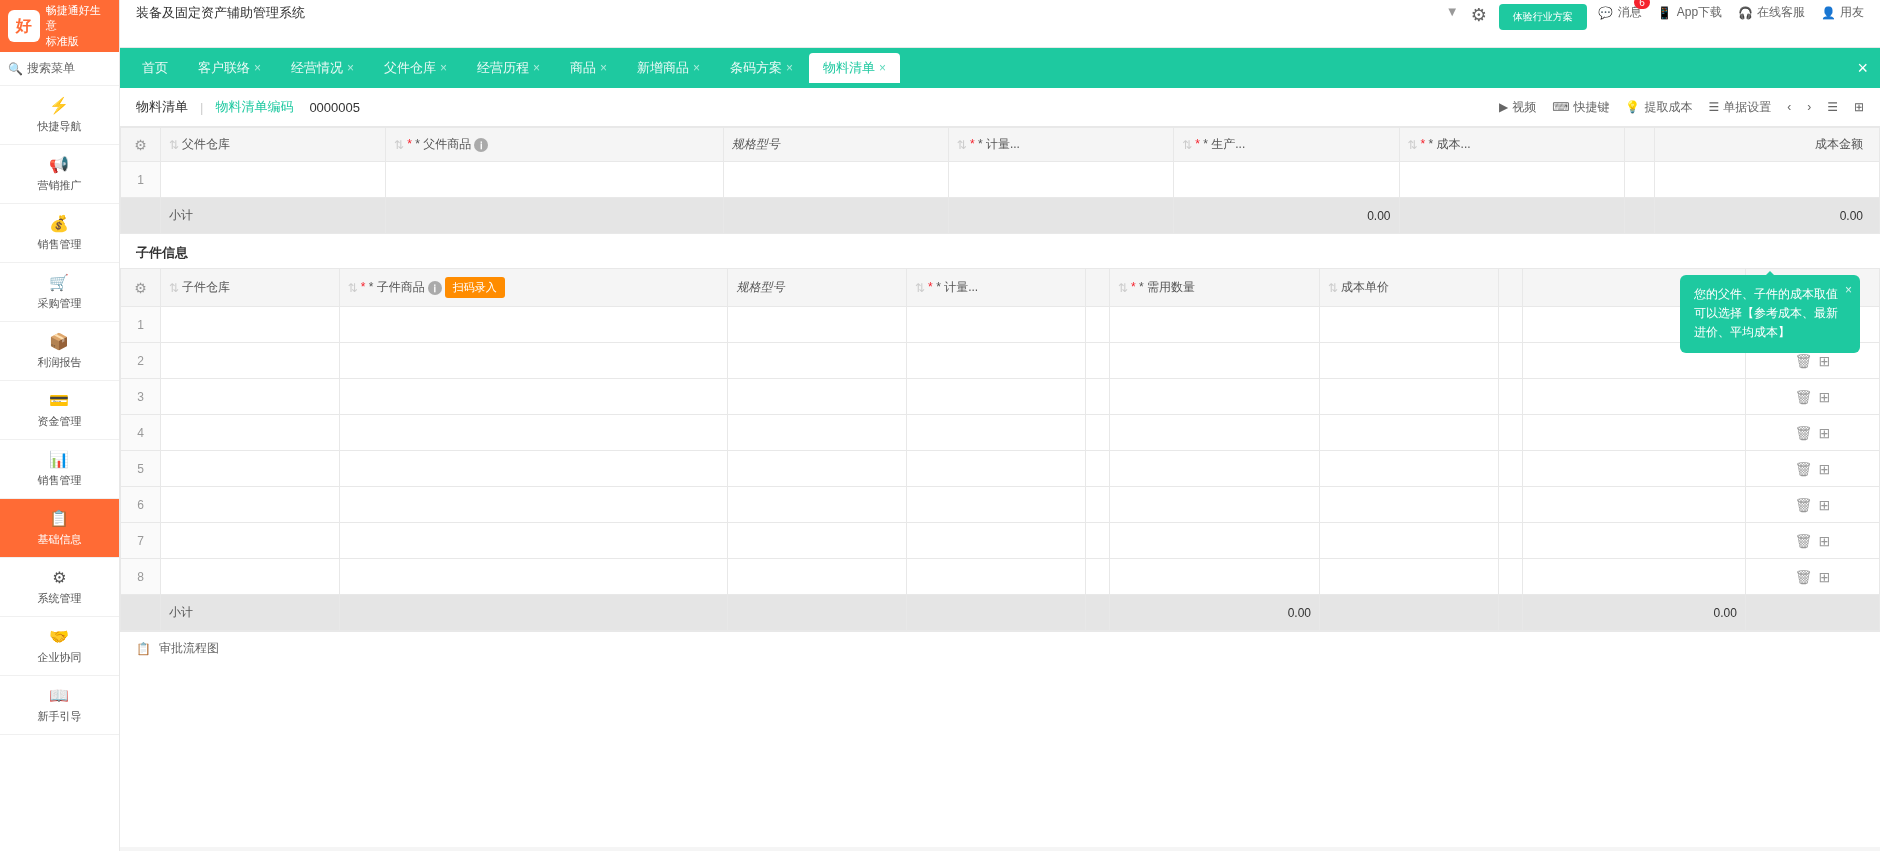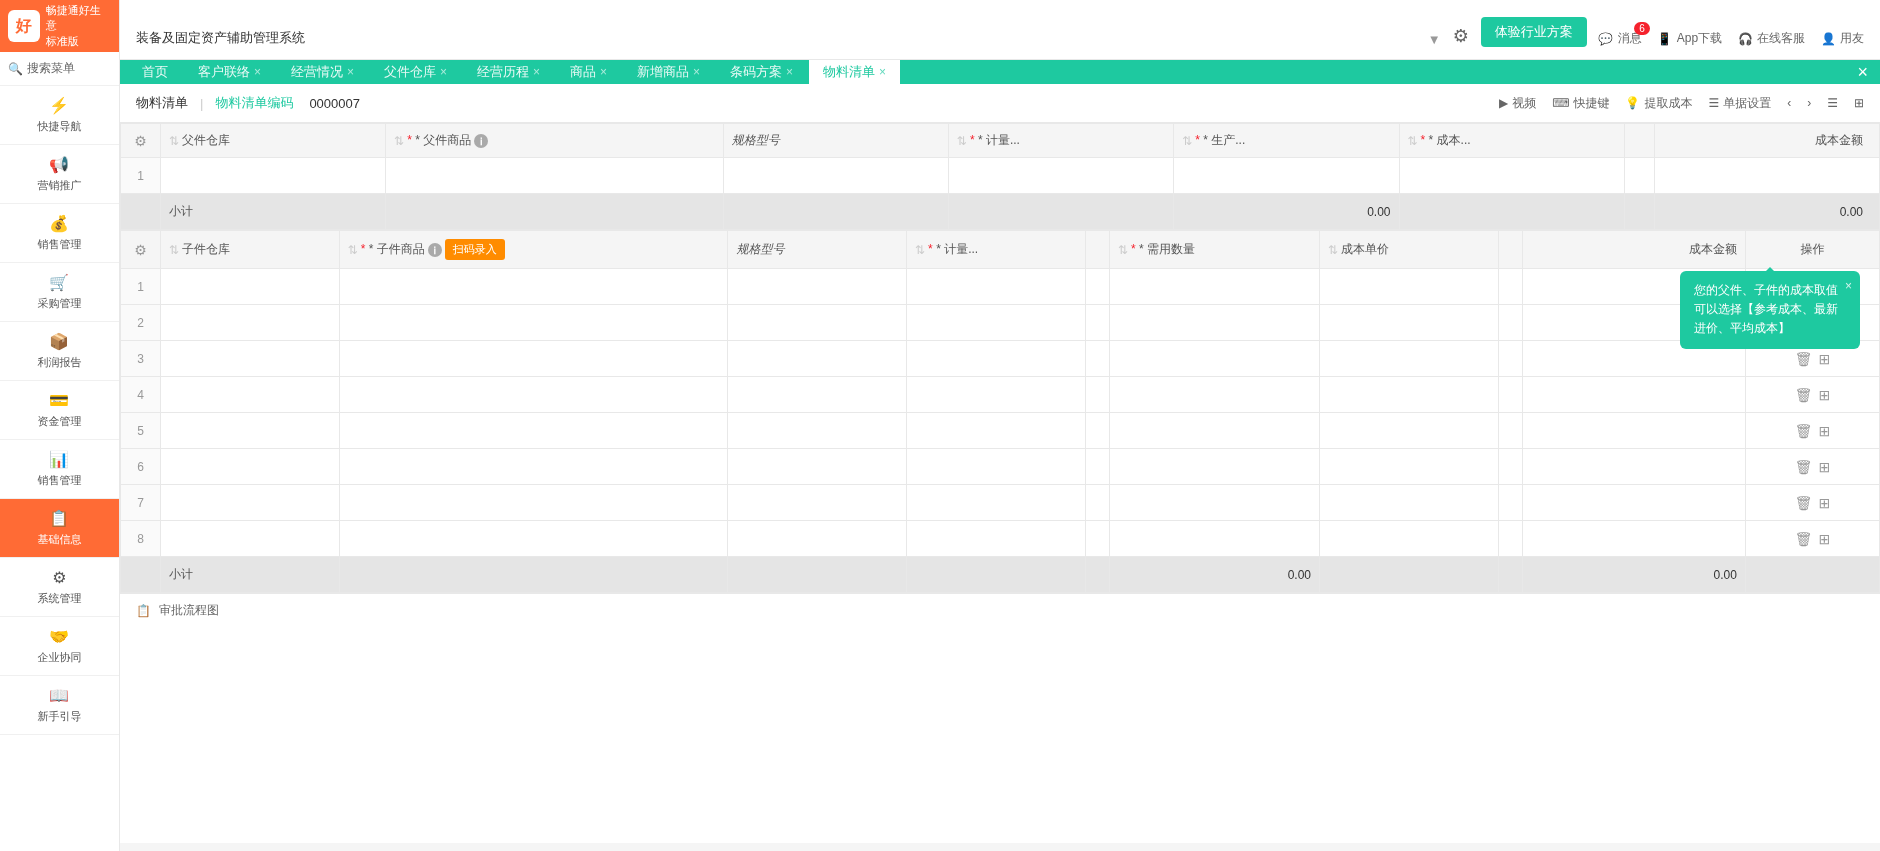--- a/index.html
+++ b/index.html
@@ -65,40 +65,40 @@
     .main-wrapper {
       flex: 1;
       display: flex;
       flex-direction: column;
       overflow: hidden;
     }
 
     
     .top-header {
       background: #fff;
-      height: 60px;
-      display: flex;
-      align-items: flex-end;
-      padding: 12px 16px;
+      height: 48px;
+      display: flex;
+      align-items: flex-start;
+      padding: 4px 16px;
       border-bottom: 1px solid #e8e8e8;
       gap: 12px;
     }
     .system-title {
       font-size: 13px;
       color: #333;
       flex: 1;
     }
     .trial-btn {
       background: #1ec9a0;
       color: #fff;
       border: none;
       padding: 6px 14px;
       border-radius: 4px;
       cursor: pointer;
-      font-size: 13px;
+      font-size: 10px;
     }
     .top-right {
       display: flex;
       align-items: center;
       gap: 16px;
       font-size: 12px;
       color: #666;
     }
     .top-right .icon-item {
       display: flex;
@@ -122,21 +122,21 @@
       cursor: pointer;
       color: #666;
     }
 
     
     .nav-tabs {
       background: #1ec9a0;
       display: flex;
       align-items: center;
       padding: 0 8px;
-      height: 24px;
+      height: 40px;
       gap: 2px;
       overflow-x: auto;
     }
     .nav-tab {
       padding: 6px 14px;
       color: rgba(255,255,255,0.9);
       cursor: pointer;
       font-size: 13px;
       border-radius: 4px 4px 0 0;
       white-space: nowrap;
@@ -477,21 +477,21 @@
     </div>
     <div class="close-all-btn">×</div>
   </div>
 
   <div class="page-body">
 
     <div class="page-header">
       <span class="breadcrumb-item">物料清单</span>
       <span class="breadcrumb-sep">|</span>
       <span class="breadcrumb-item active">物料清单编码</span>
-      <span class="page-code">0000007</span>
+      <span class="page-code">0000005</span>
       <div class="page-actions">
         <span class="action-item">
           <span>▶</span>
           <span>视频</span>
         </span>
         <span class="action-item">
           <span>⌨</span>
           <span>快捷键</span>
         </span>
         <span class="action-item">
@@ -578,20 +578,21 @@
               <td></td>
               <td class="value">0.00</td>
               <td></td>
               <td></td>
               <td class="value" style="text-align:right; padding-right:16px;">0.00</td>
             </tr>
           </tbody>
         </table>
       </div>
 
+      <div class="section-title">子件信息</div>
       <div style="overflow-x: auto;">
         <table class="data-table">
           <thead>
             <tr>
               <th class="col-settings settings-cell">
                 <div class="gear-icon-cell">
                     <span>⚙</span>
                   </div>
               </th>
               <th class="col-warehouse">

